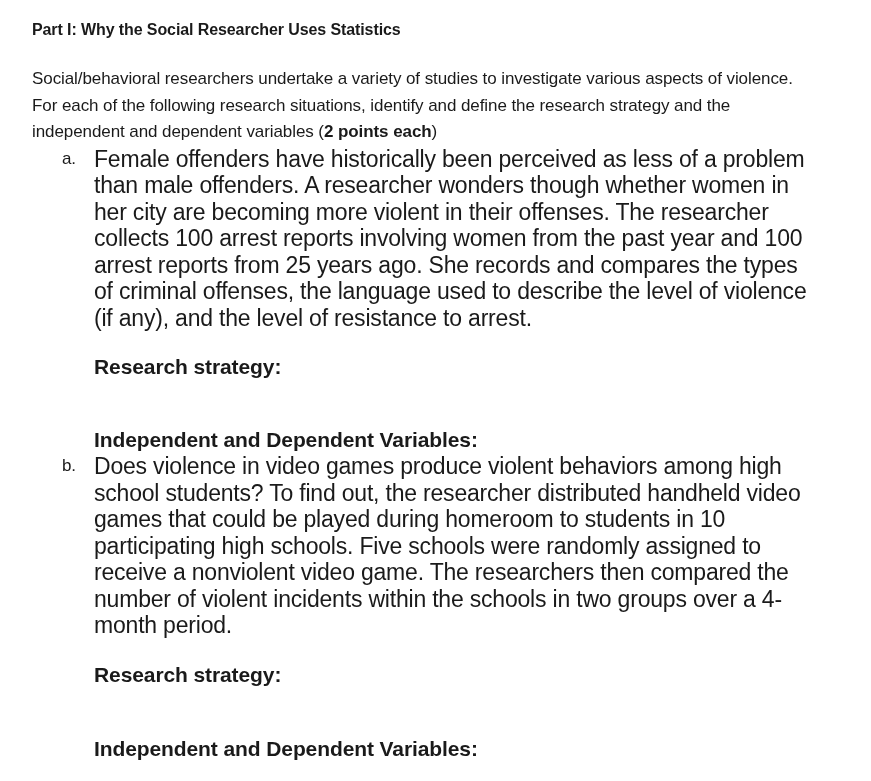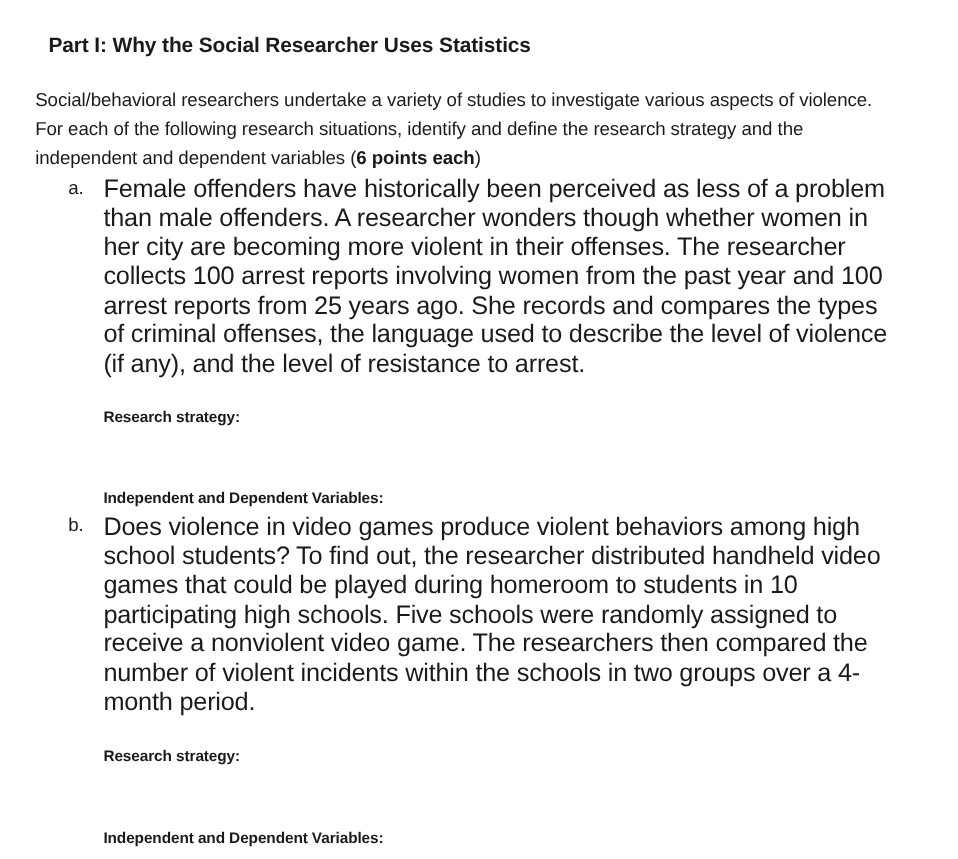--- a/index.html
+++ b/index.html
@@ -20,25 +20,25 @@
     overflow: hidden;
     box-sizing: border-box;
   }
   .doc {
     position: absolute;
     left: 32px;
     top: 16px;
     width: 800px;
   }
   .part-title {
-    font-size: 19px;
+    font-size: 16px;
     font-weight: bold;
     line-height: 28px;
     letter-spacing: -0.1px;
-    margin: 12px;
+    margin: 0;
     padding: 0;
   }
   .intro {
     font-size: 17px;
     line-height: 26.5px;
     margin: 0;
     padding: 0;
     margin-top: 22px;
     width: 772px;
     letter-spacing: -0.08px;
@@ -65,42 +65,42 @@
     line-height: 26.5px;
     letter-spacing: -0.08px;
   }
   .item-body {
     font-size: 23px;
     line-height: 26.5px;
     letter-spacing: -0.2px;
     width: 724px;
   }
   .prompt-label {
-    font-size: 14px;
+    font-size: 21px;
     font-weight: bold;
     line-height: 26.5px;
     letter-spacing: -0.1px;
     margin: 0;
     padding: 0;
   }
   .gap-a { height: 23px; }
   .gap-b { height: 46px; }
   .gap-c { height: 48px; }
   .item-a-wrap { margin-top: 35px; }
   .item-b-wrap { margin-top: 52px; }
 </style>
 </head>
 <body style="color: rgb(26, 26, 26);">
 
 <div id="page" style="background: rgb(255, 255, 255);">
   <div class="doc">
 
     <h1 class="part-title">Part I: Why the Social Researcher Uses Statistics</h1>
 
-    <p class="intro"><span>Social/behavioral researchers undertake a variety of studies to investigate various aspects of violence.  For each of the following research situations, identify and define the research strategy and the independent and dependent variables (</span><span class="bold">6 points each</span><span>)</span></p>
+    <p class="intro"><span>Social/behavioral researchers undertake a variety of studies to investigate various aspects of violence.  For each of the following research situations, identify and define the research strategy and the independent and dependent variables (</span><span class="bold">2 points each</span><span>)</span></p>
 
     <ol class="items">
 
       <li class="item item-a-wrap">
         <span class="marker">a.</span>
         <div class="item-body">Female offenders have historically been perceived as less of a problem than male offenders.  A researcher wonders though whether women in her city are becoming more violent in their offenses.  The researcher collects 100 arrest reports involving women from the past year and 100 arrest reports from 25 years ago.  She records and compares the types of criminal offenses, the language used to describe the level of violence (if any), and the level of resistance to arrest.</div>
         <div class="gap-a"></div>
         <p class="prompt-label">Research strategy:</p>
         <div class="gap-b"></div>
         <p class="prompt-label">Independent and Dependent Variables:</p>

